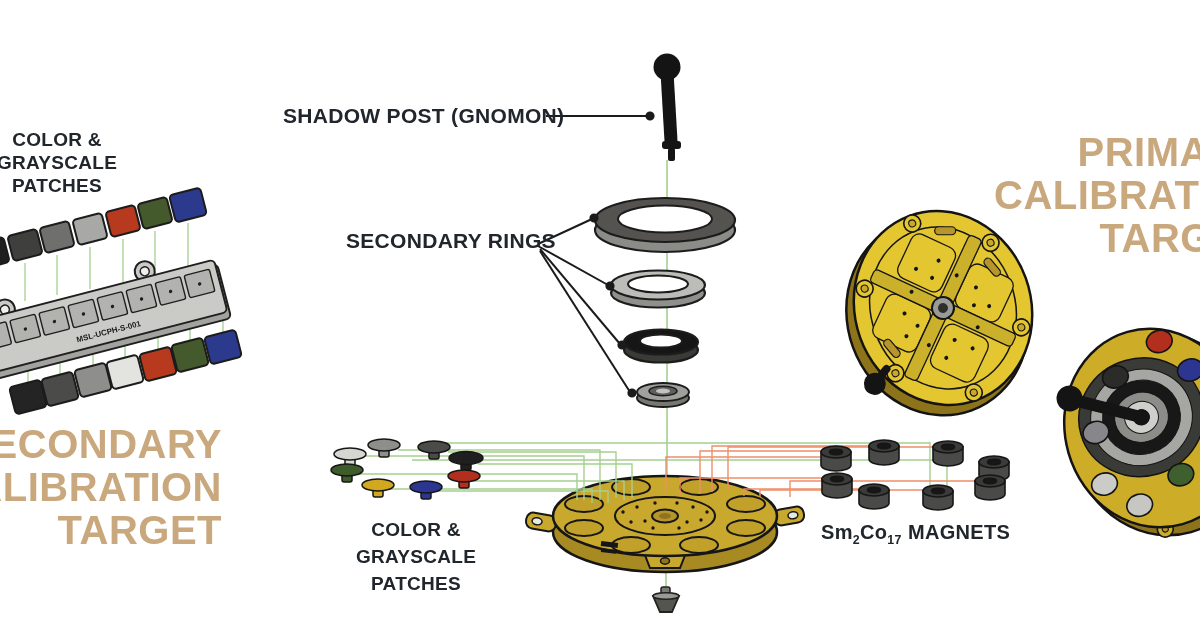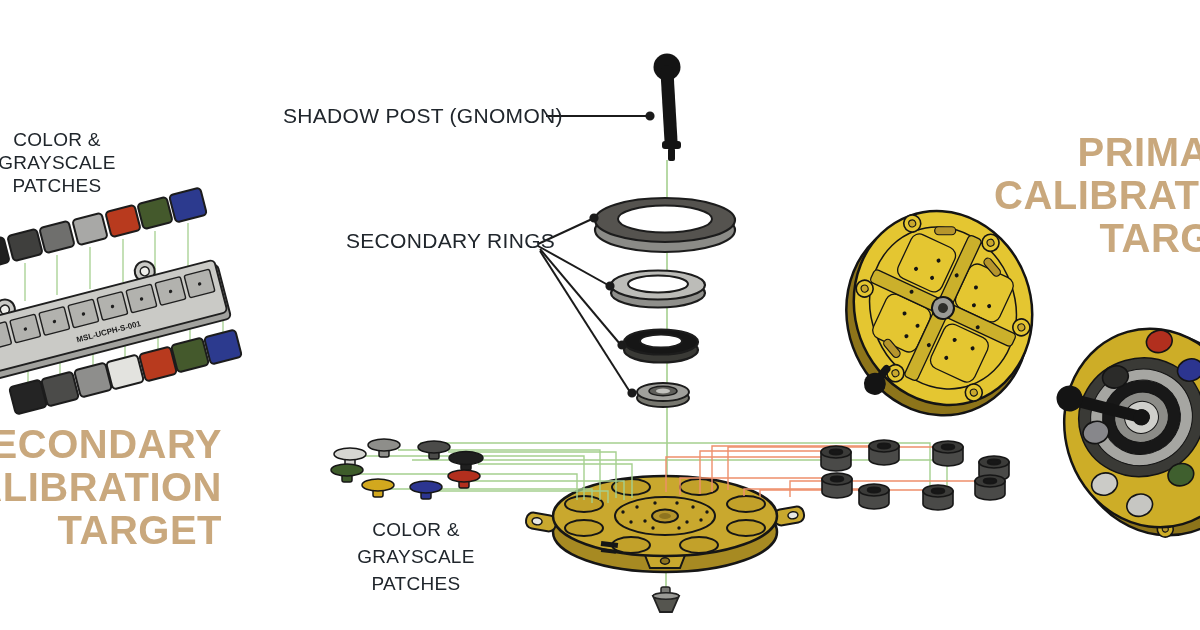--- a/index.html
+++ b/index.html
@@ -8,21 +8,21 @@
     --line-green:#a5d08f;
     --line-salmon:#ee8f6b;
   }
   html,body{margin:0;padding:0;background:#ffffff;}
   #canvas{
     position:relative;width:1200px;height:630px;background:#ffffff;
     overflow:hidden;font-family:"Liberation Sans","DejaVu Sans",sans-serif;
   }
   #diagram-svg{position:absolute;left:0;top:0;}
   .h-small{
-    position:absolute;font-weight:normal;color:var(--label-dark);
+    position:absolute;font-weight:bold;color:var(--label-dark);
     font-size:19px;line-height:23px;letter-spacing:0.3px;white-space:nowrap;
   }
   .h-one{font-size:21px;}
   .h-big{
     position:absolute;font-weight:bold;color:var(--accent-tan);
     font-size:40px;line-height:43px;letter-spacing:0.5px;
     white-space:nowrap;text-align:right;
   }
   #patches-left-label{top:128px;left:-6px;width:126px;text-align:center;}
   #shadow-post-label{top:104px;left:283px;}
@@ -419,20 +419,23 @@
 <div id="shadow-post-label" class="h-small h-one">SHADOW POST (GNOMON)</div>
 
 <div id="grayscale-rings-label" class="h-small h-one">SECONDARY RINGS</div>
 
 <div id="patches-bottom-label" class="h-small">
   <div>COLOR &amp;</div>
   <div>GRAYSCALE</div>
   <div>PATCHES</div>
 </div>
 
+<div id="magnets-label" class="h-small">
+  <span>Sm</span><sub>2</sub><span>Co</span><sub>17</sub><span class="after">MAGNETS</span>
+</div>
 
 <div id="secondary-title" class="h-big">
   <div>SECONDARY</div>
   <div>CALIBRATION</div>
   <div>TARGET</div>
 </div>
 
 <div id="primary-title" class="h-big">
   <div>PRIMARY</div>
   <div>CALIBRATION</div>

